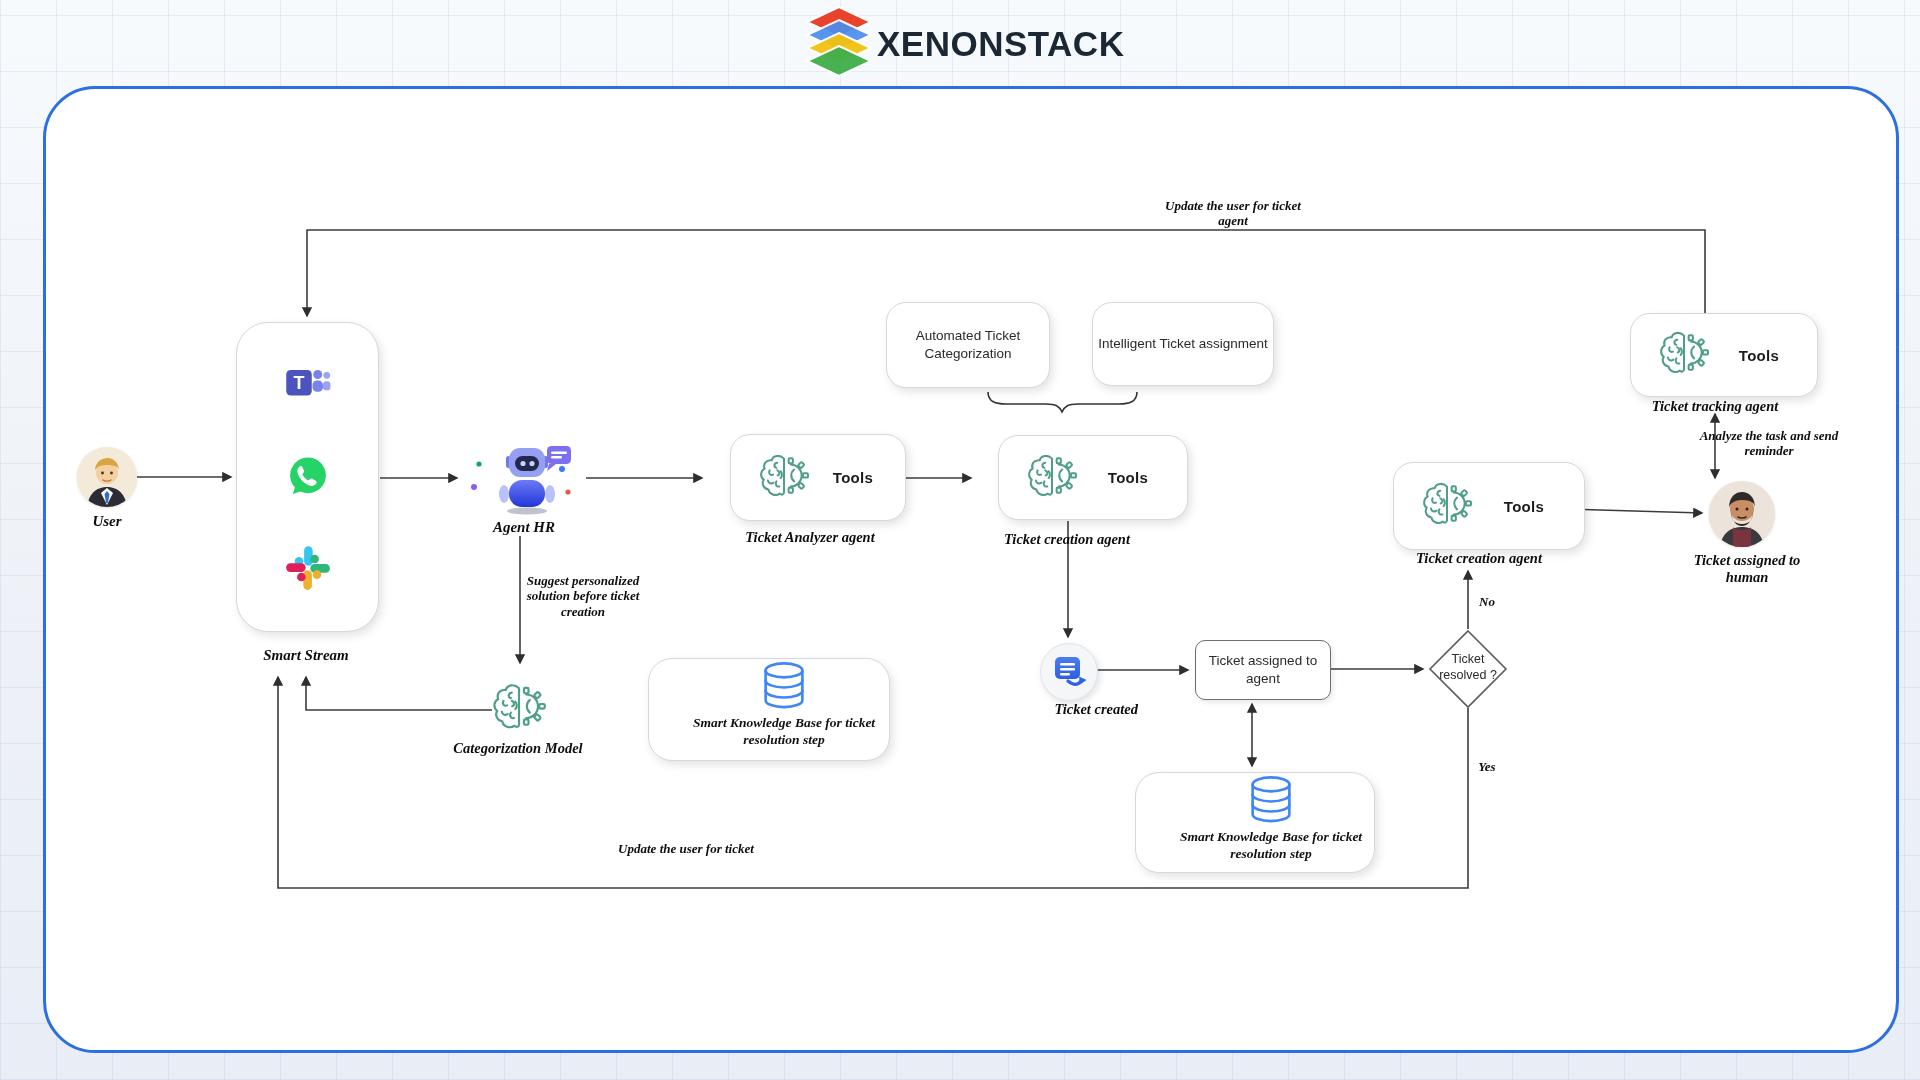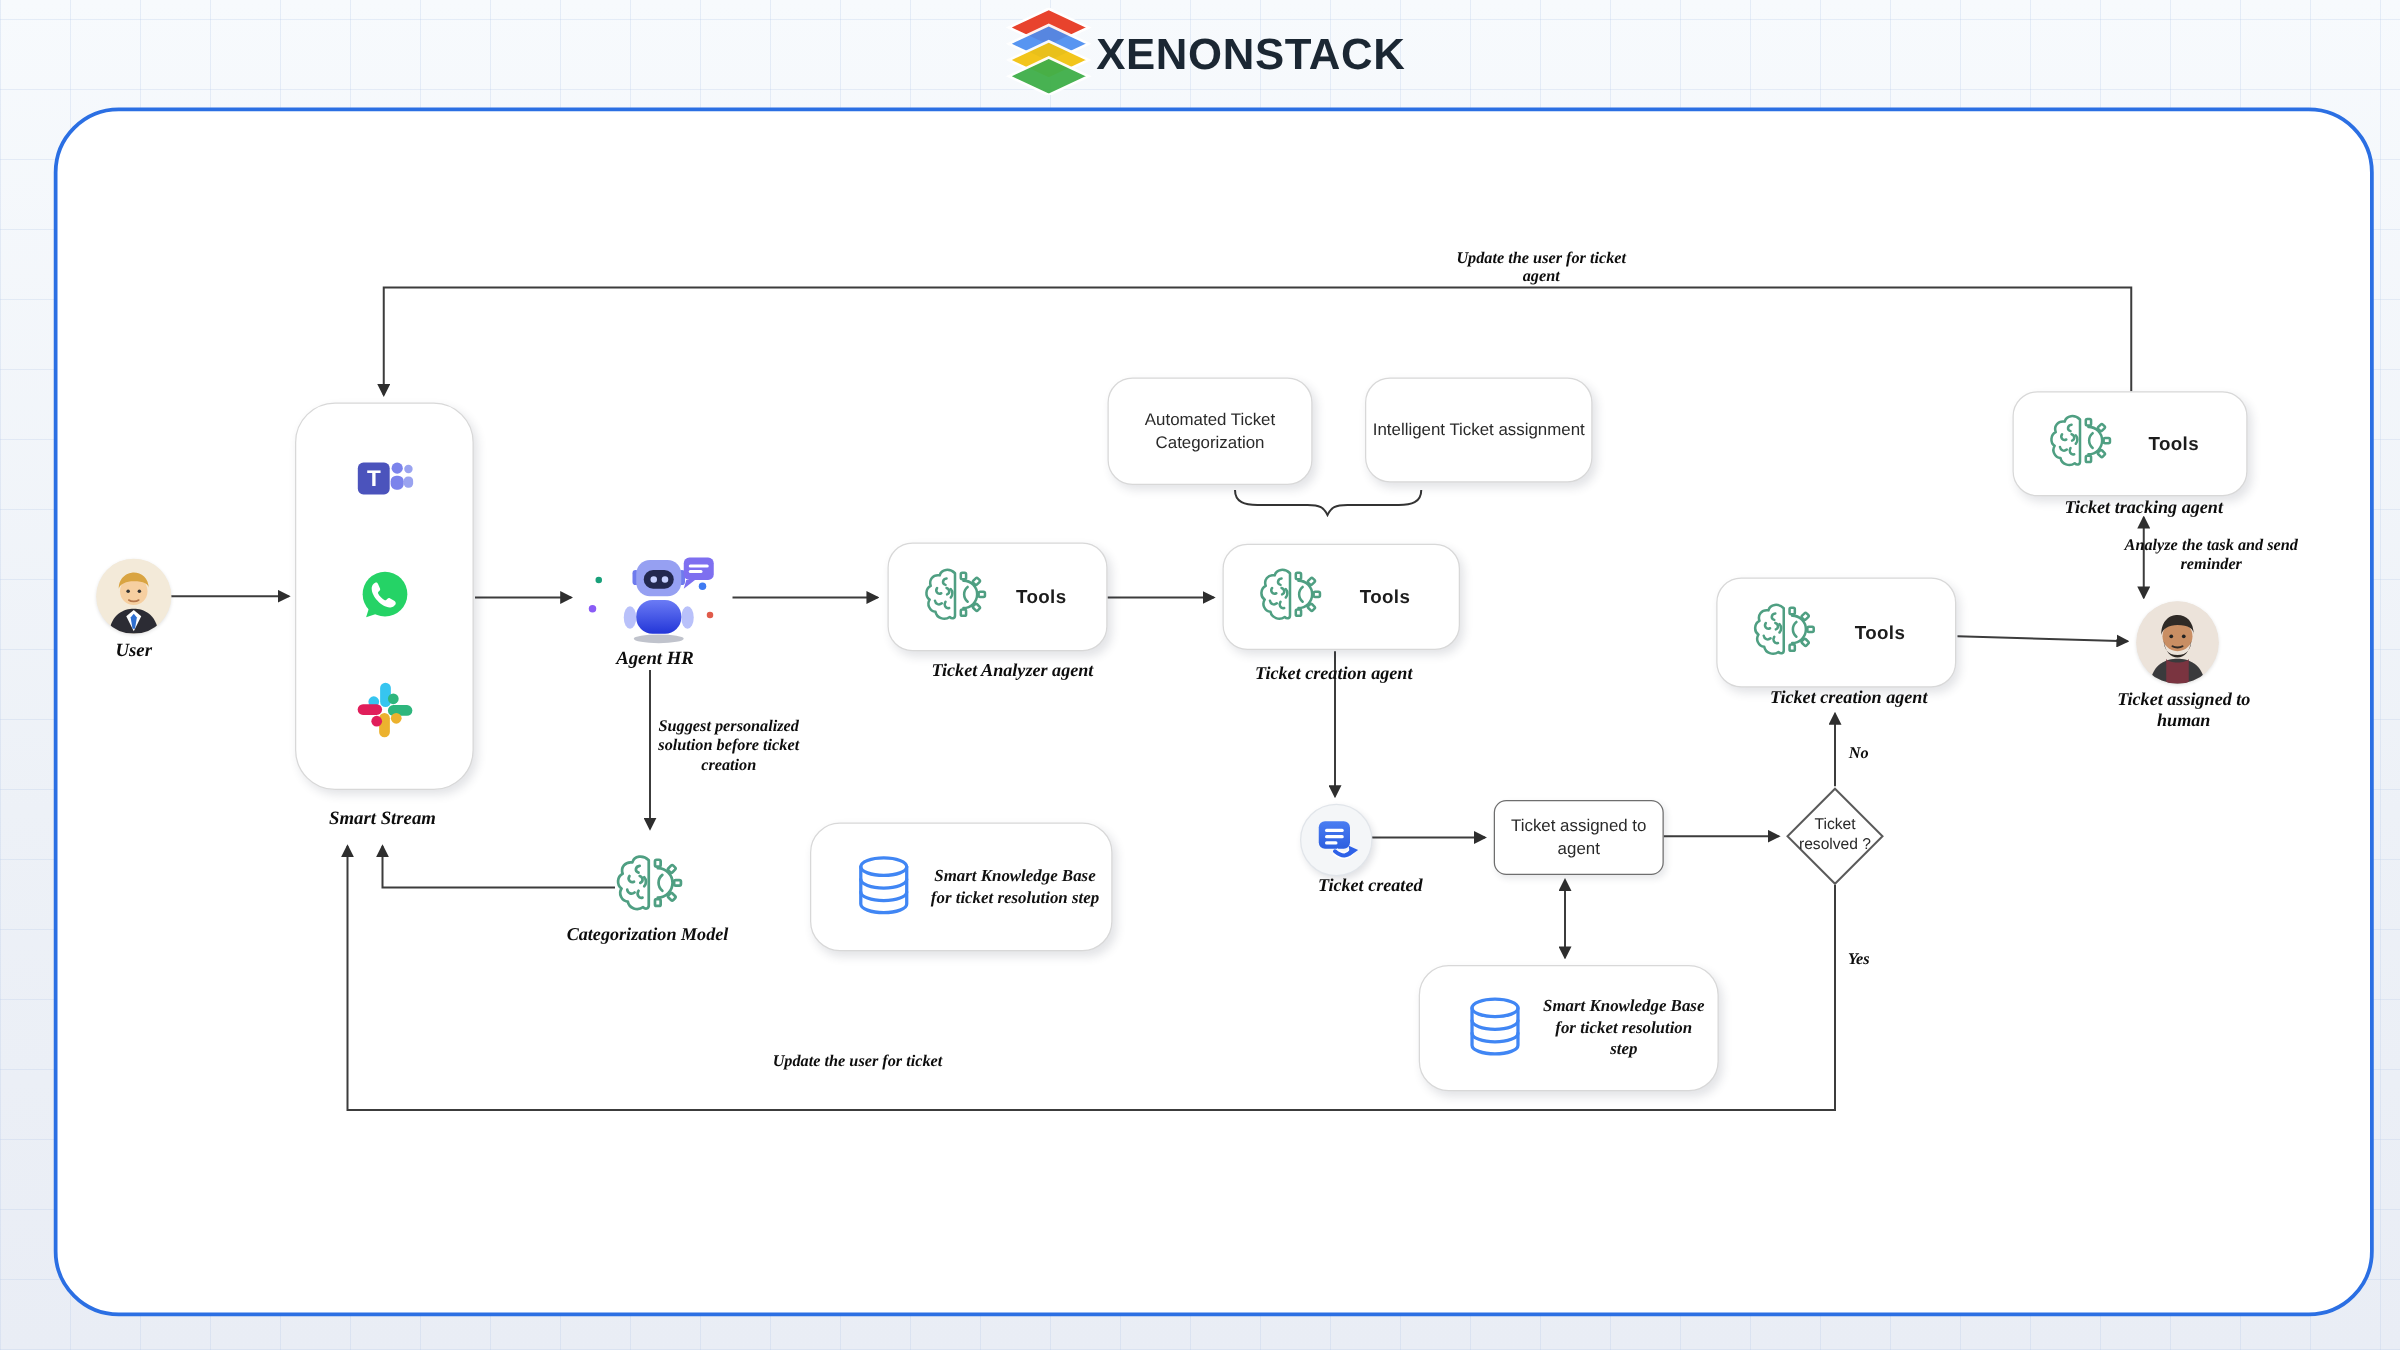--- a/index.html
+++ b/index.html
@@ -21,24 +21,24 @@
     box-sizing:border-box;
   }
   .abs{position:absolute;}
   svg{display:block;}
   
   .box{
     position:absolute;background:#fff;border:1px solid #d8d8d8;border-radius:20px;
     box-shadow:3px 4px 8px rgba(40,50,70,.13);box-sizing:border-box;
     display:flex;align-items:center;justify-content:center;
   }
-  .tools-box{justify-content:space-between;padding-left:26px;}
+  .tools-box{justify-content:space-between;padding-left:26px;margin-left:20px;}
   .tools-box .tools-text{flex:1;text-align:center;font-weight:700;font-size:15px;color:#1c1c1c;letter-spacing:.3px;padding-right:10px;}
   .plain-box{border:1.5px solid #6e6e6e;border-radius:10px;box-shadow:2px 3px 5px rgba(40,50,70,.10);}
-  .soft-box{border-radius:24px;}
+  .soft-box{border-radius:24px;flex-direction:column;}
   .inbox-text{font-size:13.5px;color:#2a2a2a;text-align:center;line-height:1.3;}
   
   .nlabel,.elabel{
     position:absolute;font-family:"Liberation Serif",serif;font-style:italic;font-weight:700;
     color:#0d0d0d;text-align:center;line-height:1.18;
   }
   .nlabel{font-size:14.5px;}
   .elabel{font-size:13px;}
   .kb-text{font-family:"Liberation Serif",serif;font-style:italic;font-weight:700;font-size:13.5px;line-height:1.25;color:#111;text-align:center;}
   .avatar{position:absolute;border-radius:50%;overflow:hidden;box-shadow:0 1px 3px rgba(0,0,0,.12);}

